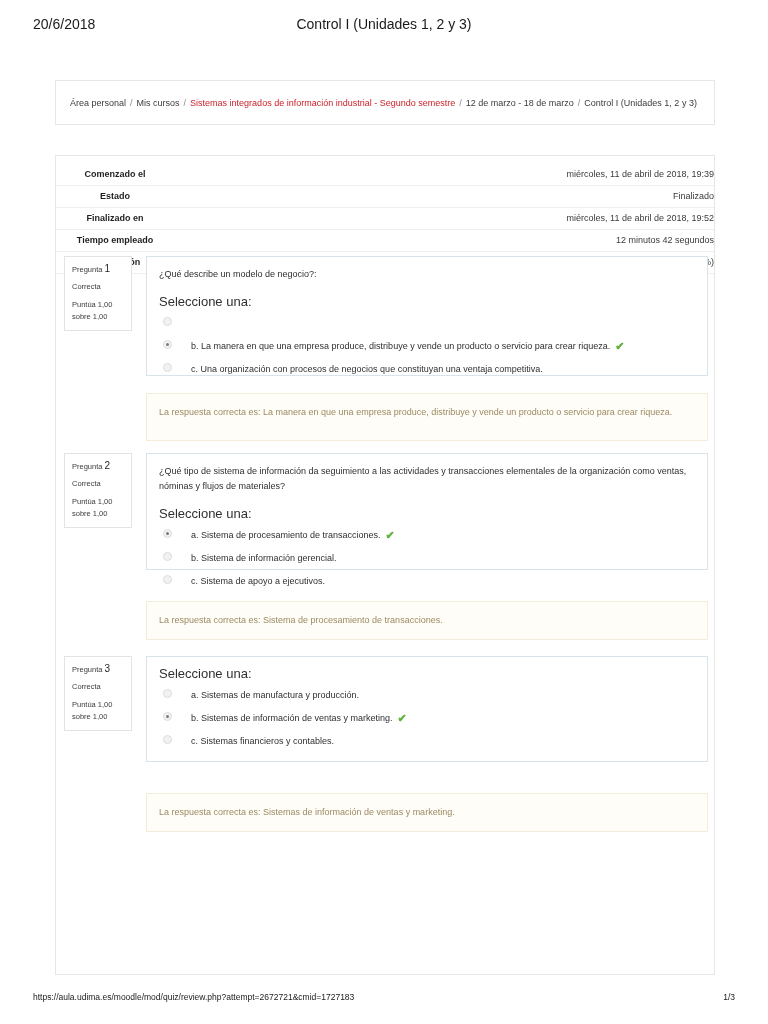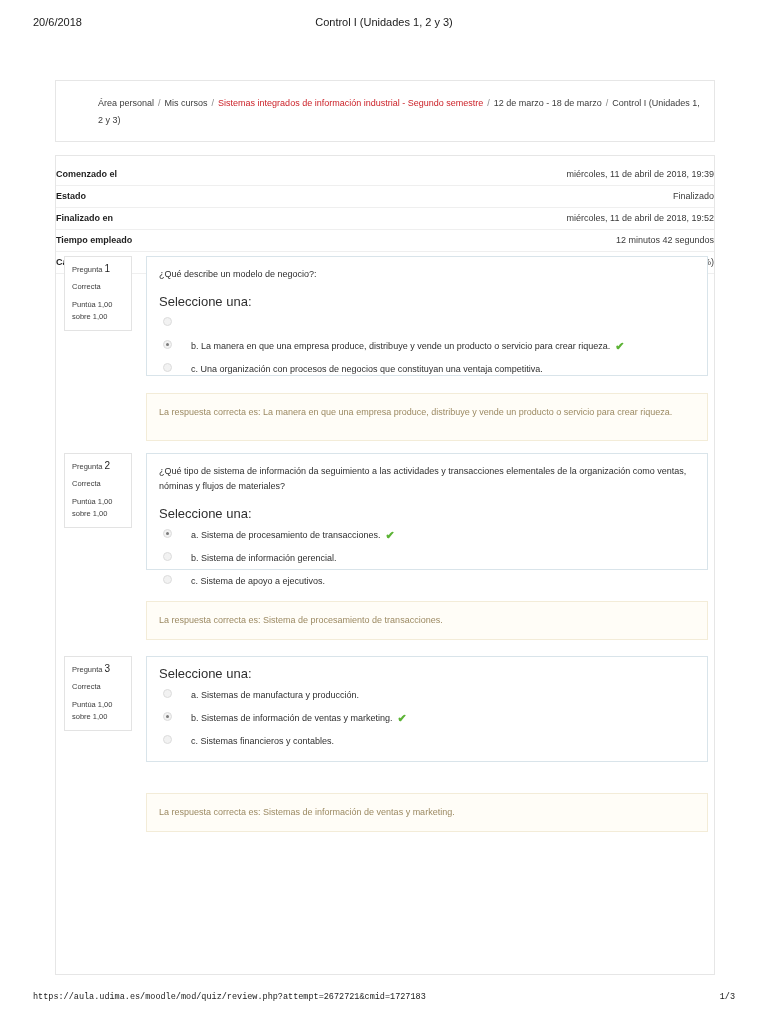--- a/index.html
+++ b/index.html
@@ -16,21 +16,21 @@
     -webkit-font-smoothing: antialiased;
   }
 
   
   .print-header {
     position: absolute;
     top: 16px;
     left: 0;
     width: 768px;
     height: 14px;
-    font-size: 11px;
+    font-size: 14px;
     color: #1a1a1a;
   }
   .print-header .ph-date {
     position: absolute;
     left: 33px;
     top: 0;
     white-space: nowrap;
   }
   .print-header .ph-title {
     position: absolute;
@@ -43,21 +43,20 @@
 
   
   .print-footer {
     position: absolute;
     bottom: 18px;
     left: 0;
     width: 768px;
     height: 14px;
     font-size: 8.5px;
     color: #1a1a1a;
-    font-family: Liberation Mono, monospace;
   }
   .print-footer .pf-url {
     position: absolute;
     left: 33px;
     top: 0;
     white-space: nowrap;
   }
   .print-footer .pf-page {
     position: absolute;
     right: 33px;
@@ -76,21 +75,20 @@
   .breadcrumb-card {
     left: 55px;
     top: 80px;
     width: 660px;
     padding: 14px 14px 12px 14px;
   }
   .breadcrumb {
     font-size: 9px;
     line-height: 17px;
     color: #3c3c3c;
-    margin-left: 28px;
   }
   .breadcrumb .crumb-link {
     color: #cc2229;
   }
   .breadcrumb .sep {
     color: #8a8a8a;
     padding: 0 4px;
   }
 
   .content-card {
@@ -110,21 +108,21 @@
     border-collapse: collapse;
     font-size: 9px;
   }
   .info-table tr {
     border-bottom: 1px solid #efefef;
   }
   .info-table tr:last-child {
     border-bottom: 1px solid #efefef;
   }
   .info-table th {
-    text-align: left;
+    text-align: center;
     font-weight: bold;
     color: #1f1f1f;
     padding: 4px 8px 4px 0;
     width: 118px;
     vertical-align: top;
     line-height: 13px;
   }
   .info-table td {
     text-align: right;
     color: #3a3a3a;

